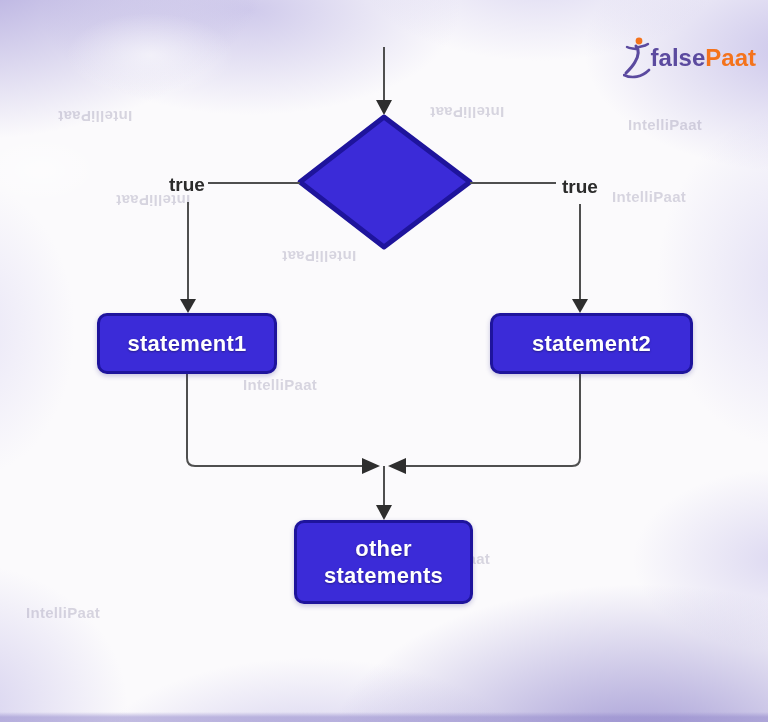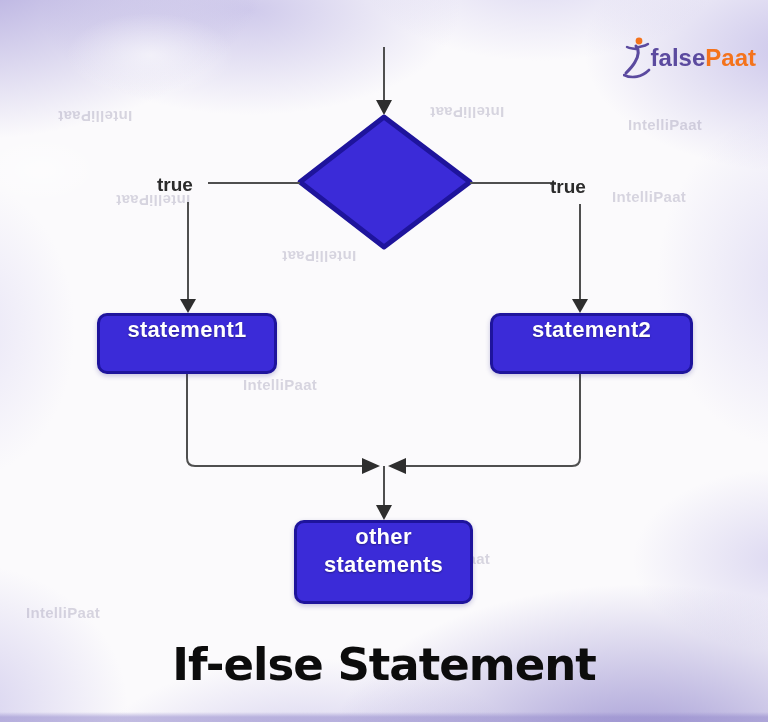--- a/index.html
+++ b/index.html
@@ -26,28 +26,28 @@
   }
   svg.connectors{position:absolute;left:0;top:0;pointer-events:none;}
   .node-label{
     position:absolute;text-align:center;color:#ffffff;
     font-weight:bold;font-size:22px;letter-spacing:.3px;
     text-shadow:0 1px 2px rgba(0,0,0,0.35);
   }
   .box{
     position:absolute;background:#3b2bd8;
     border:3px solid #1e149c;border-radius:10px;
-    display:flex;align-items:center;justify-content:flex-start;flex-direction:column;
+    display:flex;align-items:center;justify-content:center;flex-direction:column;
     color:#fff;font-weight:bold;font-size:22px;letter-spacing:.3px;
     text-shadow:0 1px 2px rgba(0,0,0,0.35);
     box-shadow:0 2px 5px rgba(40,30,140,0.25);
     box-sizing:border-box;line-height:1.25;
   }
   .branch-label{
-    position:absolute;width:60px;
+    position:absolute;width:60px;text-align:center;
     font-weight:bold;font-size:19px;color:#2b2b2b;
   }
   .caption{
     position:absolute;left:0;top:638px;width:768px;text-align:center;
     font-family:"DejaVu Sans",sans-serif;font-weight:bold;
     font-size:45px;color:#0c0c0c;letter-spacing:-1px;
   }
   .wm{
     position:absolute;font-weight:bold;font-size:15px;
     color:#8b86a4;opacity:.32;letter-spacing:.3px;white-space:nowrap;
@@ -110,21 +110,20 @@
   </div>
   <div class="box" style="left:490px;top:313px;width:203px;height:61px;">
     <span>statement2</span>
   </div>
 
   <div class="box" style="left:294px;top:520px;width:179px;height:84px;">
     <span>other</span>
     <span>statements</span>
   </div>
 
-  <div class="caption">If-else Statement</div>
 
   <div class="logo">
     <svg width="28" height="44" viewBox="0 0 28 44">
       <circle cx="16" cy="5" r="3.4" fill="#f4731c"></circle>
       <path d="M13,10 C17,15 15,21 12,26 C10,30 6,34 3,37" fill="none" stroke="#5b4a9f" stroke-width="3" stroke-linecap="round"></path>
       <path d="M13,12 C17,10 21,11 25,8" fill="none" stroke="#5b4a9f" stroke-width="2.4" stroke-linecap="round"></path>
       <path d="M13,13 C10,12 7,13 4,11" fill="none" stroke="#5b4a9f" stroke-width="2.4" stroke-linecap="round"></path>
       <path d="M1,39 C9,43 19,41 26,34" fill="none" stroke="#5b4a9f" stroke-width="2.6" stroke-linecap="round"></path>
     </svg>
     <span class="prefix">false</span>

